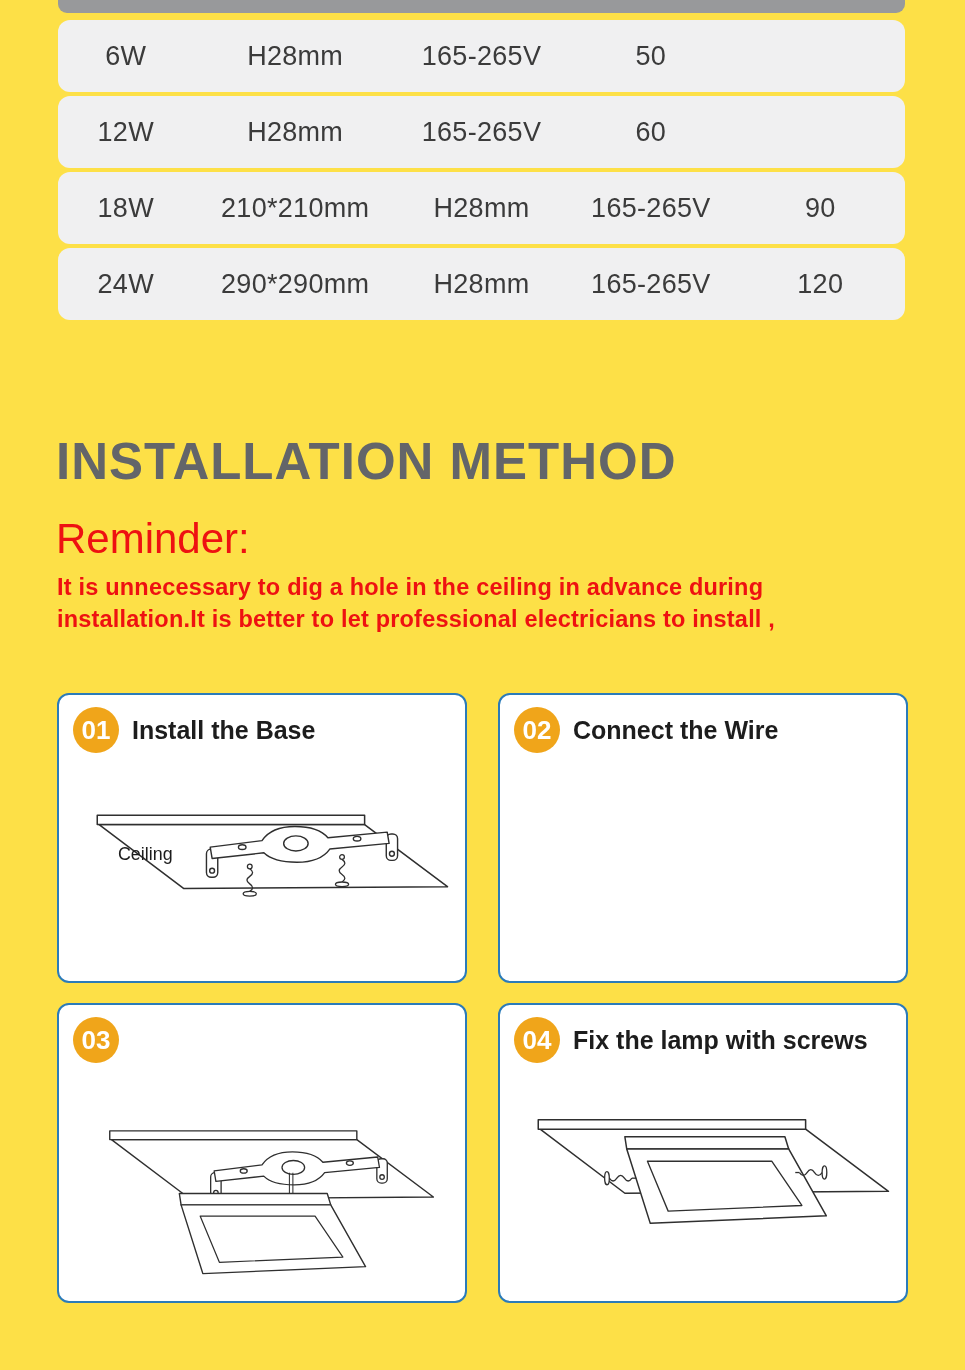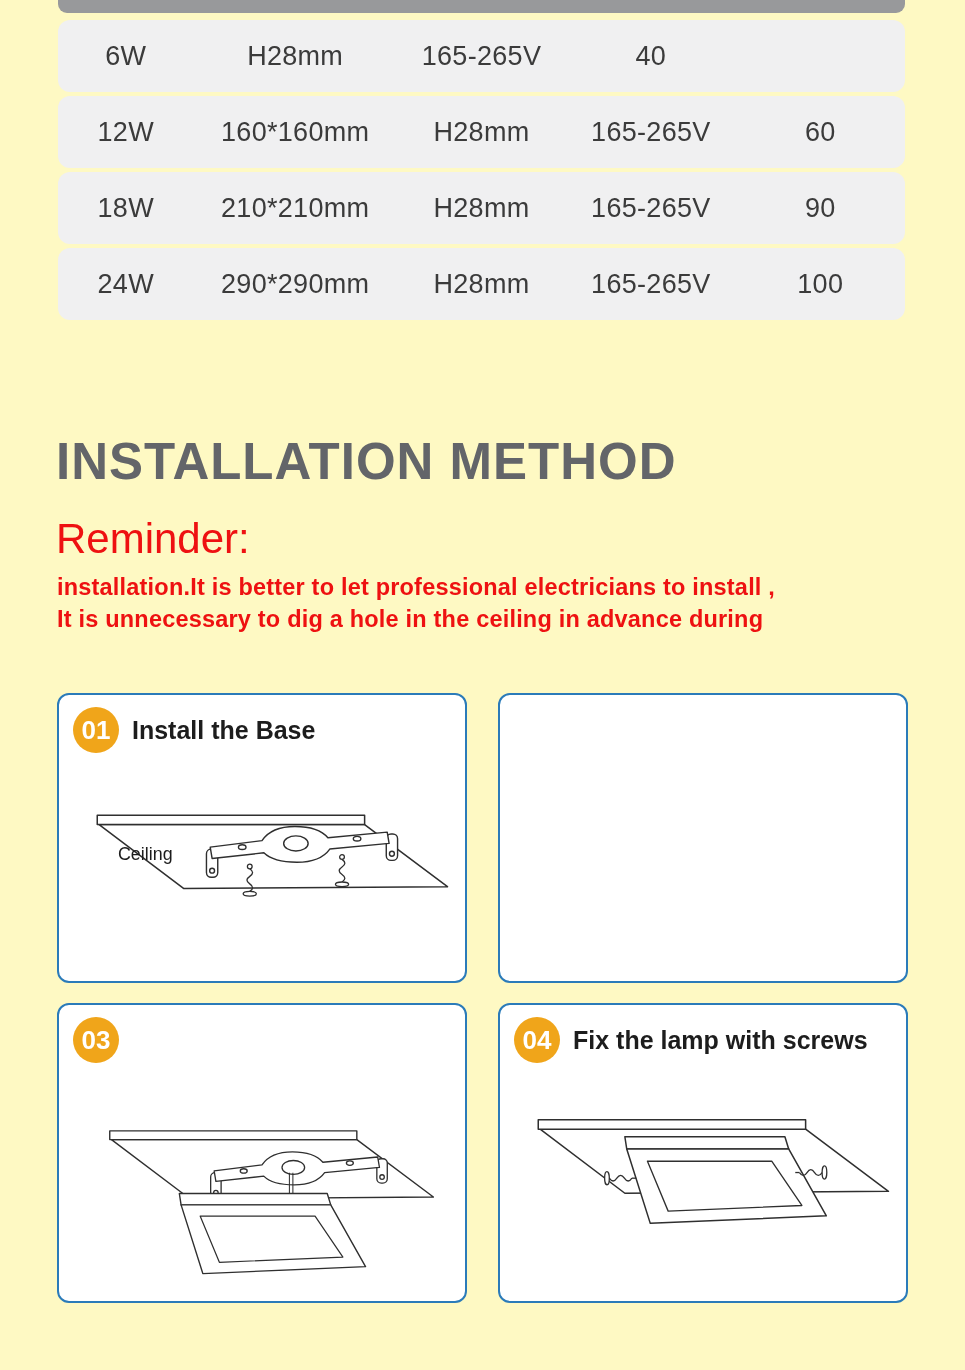--- a/index.html
+++ b/index.html
@@ -1,16 +1,16 @@
 <!DOCTYPE html>
 <html><head>
 <meta charset="utf-8">
 <style>
   html,body{margin:0;padding:0;background:#fff;}
-  .page{position:relative;width:965px;height:1370px;background:#fef9c3;overflow:hidden;
+  .page{position:relative;width:965px;height:1370px;background:#fde047;overflow:hidden;
         font-family:"Liberation Sans",sans-serif;color:#333;}
 
   
   .header-bar{position:absolute;left:58px;top:0;width:847px;height:13px;
               background:#98999b;border-radius:0 0 9px 9px;}
   .spec-rows{position:absolute;left:58px;top:20px;width:847px;}
   .spec-row{height:72px;margin-bottom:4px;background:#f0f0f1;border-radius:12px;
             display:grid;grid-template-columns:16% 24% 20% 20% 20%;align-items:center;}
   .spec-cell{text-align:center;font-size:27px;color:#3b3b3b;letter-spacing:0.3px;}
 
@@ -79,50 +79,49 @@
 
 <div class="page">
 
   <div class="header-bar"></div>
 
   <div class="spec-rows">
     <div class="spec-row">
       <span class="spec-cell">6W</span>
       <span class="spec-cell">H28mm</span>
       <span class="spec-cell">165-265V</span>
-      <span class="spec-cell">40</span>
+      <span class="spec-cell">50</span>
     </div>
     <div class="spec-row">
       <span class="spec-cell">12W</span>
-      <span class="spec-cell">160*160mm</span>
       <span class="spec-cell">H28mm</span>
       <span class="spec-cell">165-265V</span>
       <span class="spec-cell">60</span>
     </div>
     <div class="spec-row">
       <span class="spec-cell">18W</span>
       <span class="spec-cell">210*210mm</span>
       <span class="spec-cell">H28mm</span>
       <span class="spec-cell">165-265V</span>
       <span class="spec-cell">90</span>
     </div>
     <div class="spec-row">
       <span class="spec-cell">24W</span>
       <span class="spec-cell">290*290mm</span>
       <span class="spec-cell">H28mm</span>
       <span class="spec-cell">165-265V</span>
-      <span class="spec-cell">100</span>
+      <span class="spec-cell">120</span>
     </div>
   </div>
 
   <div class="main-heading">INSTALLATION METHOD</div>
   <div class="reminder-heading">Reminder:</div>
   <div class="reminder-text">
+    <div>It is unnecessary to dig a hole in the ceiling in advance during</div>
     <div>installation.It is better to let professional electricians to install ,</div>
-    <div>It is unnecessary to dig a hole in the ceiling in advance during</div>
   </div>
 
   <div class="steps-grid">
 
     <div class="step">
       <div class="step-header">
         <div class="step-badge">01</div>
         <div class="step-title">Install the Base</div>
       </div>
       <div class="diagram">
@@ -130,20 +129,24 @@
           <use href="#g-ceiling" transform="translate(0,36)"></use>
           <text class="svg-label" x="52" y="84" font-size="19">Ceiling</text>
           <use href="#g-bracket" transform="translate(0,48)"></use>
           <use href="#g-screw-v" transform="translate(192,88)"></use>
           <use href="#g-screw-v" transform="translate(290,78)"></use>
         </svg>
       </div>
     </div>
 
     <div class="step">
+      <div class="step-header">
+        <div class="step-badge">02</div>
+        <div class="step-title">Connect the Wire</div>
+      </div>
     </div>
 
     <div class="step">
       <div class="step-header">
         <div class="step-badge">03</div>
       </div>
       <div class="diagram">
         <svg viewBox="0 0 410 200" preserveAspectRatio="xMidYMid meet">
           <use href="#g-ceiling" transform="translate(0,16)"></use>
           <use href="#g-bracket" transform="translate(0,40)"></use>

